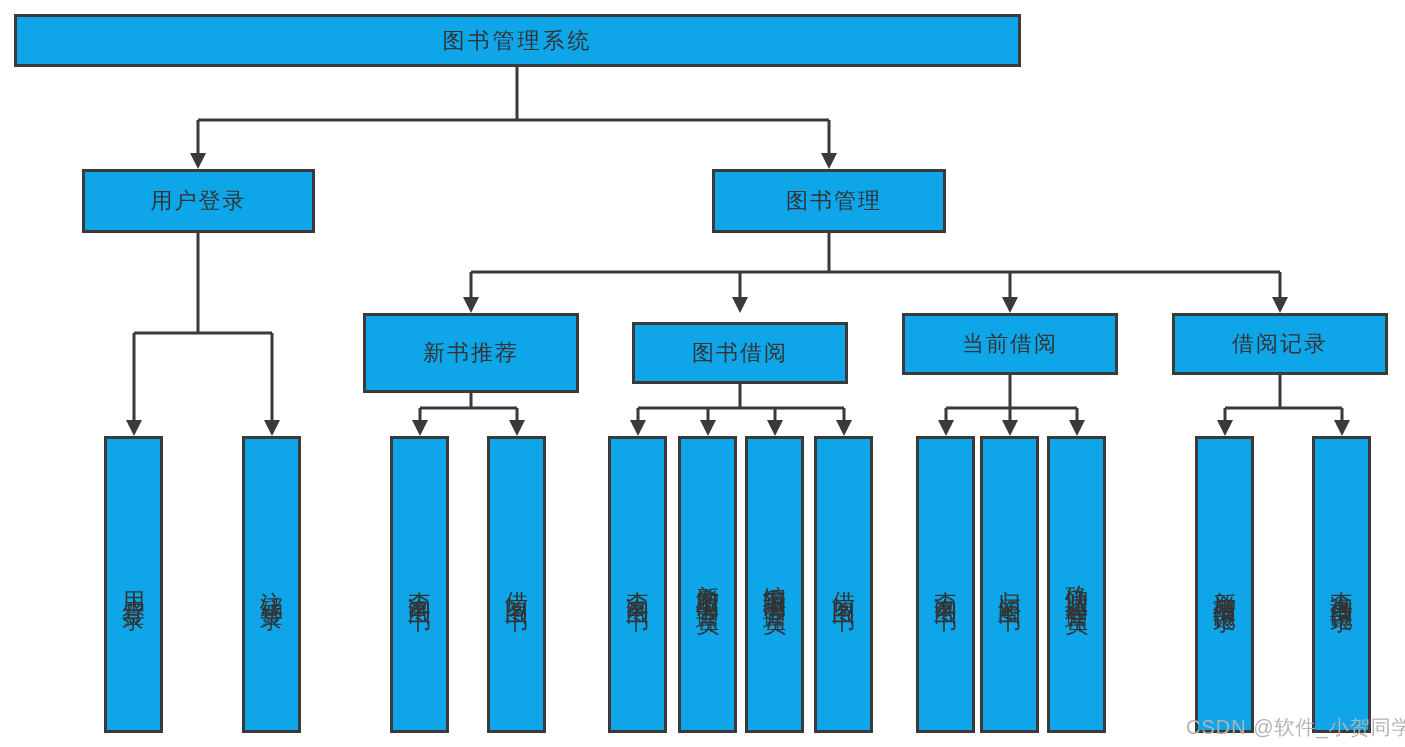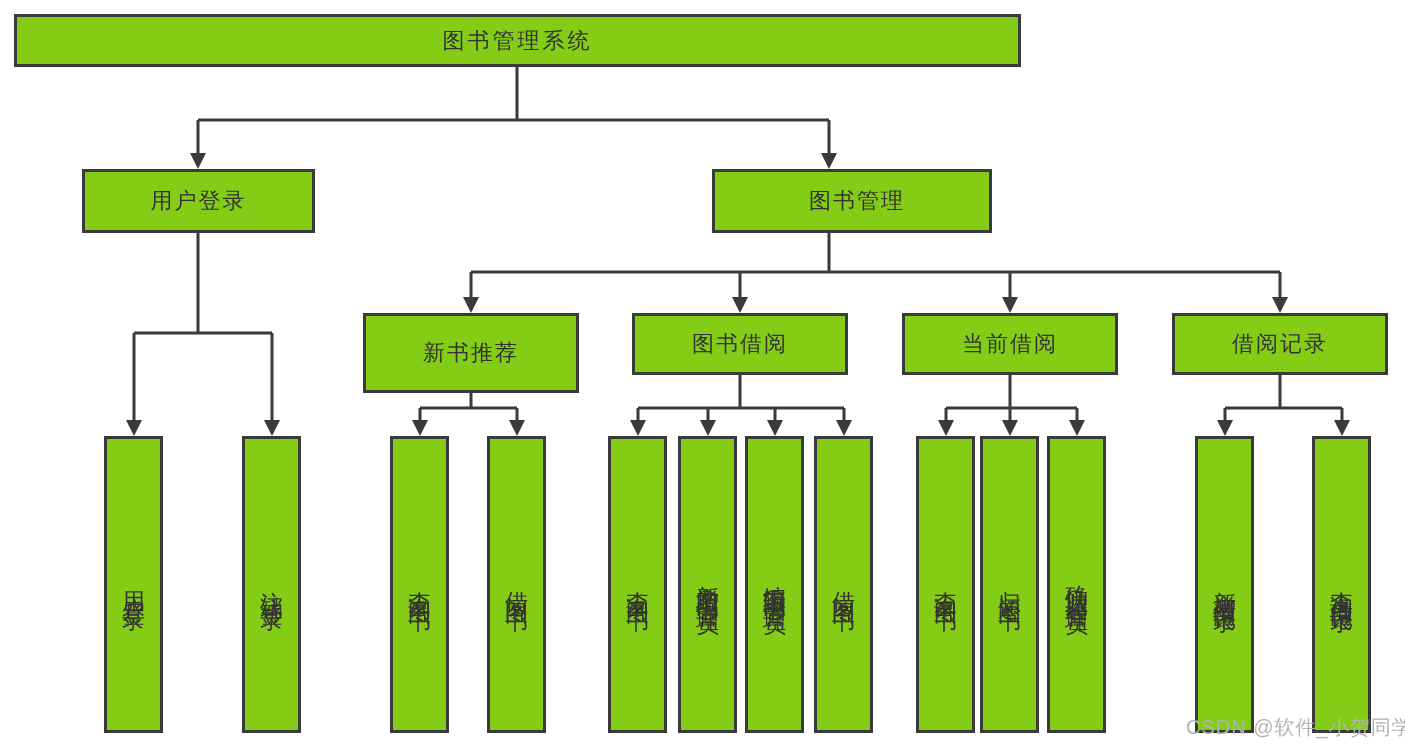--- a/index.html
+++ b/index.html
@@ -14,21 +14,21 @@
   .connectors {
     position: absolute;
     left: 0; top: 0;
     width: 1405px; height: 747px;
     pointer-events: none;
   }
   .node {
     position: absolute;
     box-sizing: border-box;
     border: 3px solid #3a3a3a;
-    background: #84cc16;
+    background: #0ea5e9;
     display: flex;
     align-items: center;
     justify-content: center;
     color: #333333;
   }
   .hbox span {
     font-size: 22px;
     letter-spacing: 2px;
     white-space: nowrap;
   }
@@ -92,28 +92,28 @@
     </g>
   </svg>
 
   <div class="node hbox root-box" style="left:14px; top:14px; width:1007px; height:53px;">
     <span>图书管理系统</span>
   </div>
 
   <div class="node hbox" style="left:82px; top:169px; width:233px; height:64px;">
     <span>用户登录</span>
   </div>
-  <div class="node hbox" style="left:712px; top:169px; width:280px; height:64px;padding-left:10px;">
+  <div class="node hbox" style="left:712px; top:169px; width:234px; height:64px;padding-left:10px;">
     <span>图书管理</span>
   </div>
 
   <div class="node hbox" style="left:363px; top:313px; width:216px; height:80px;">
     <span>新书推荐</span>
   </div>
-  <div class="node hbox" style="left:632px; top:313px; width:216px; height:62px;">
+  <div class="node hbox" style="left:632px; top:322px; width:216px; height:62px;">
     <span>图书借阅</span>
   </div>
   <div class="node hbox" style="left:1172px; top:313px; width:216px; height:62px;">
     <span>借阅记录</span>
   </div>
   <div class="node hbox" style="left:902px; top:313px; width:216px; height:62px;">
     <span>当前借阅</span>
   </div>
 
   <div class="node vbox" style="left:104px; top:436px; width:59px; height:297px;">

